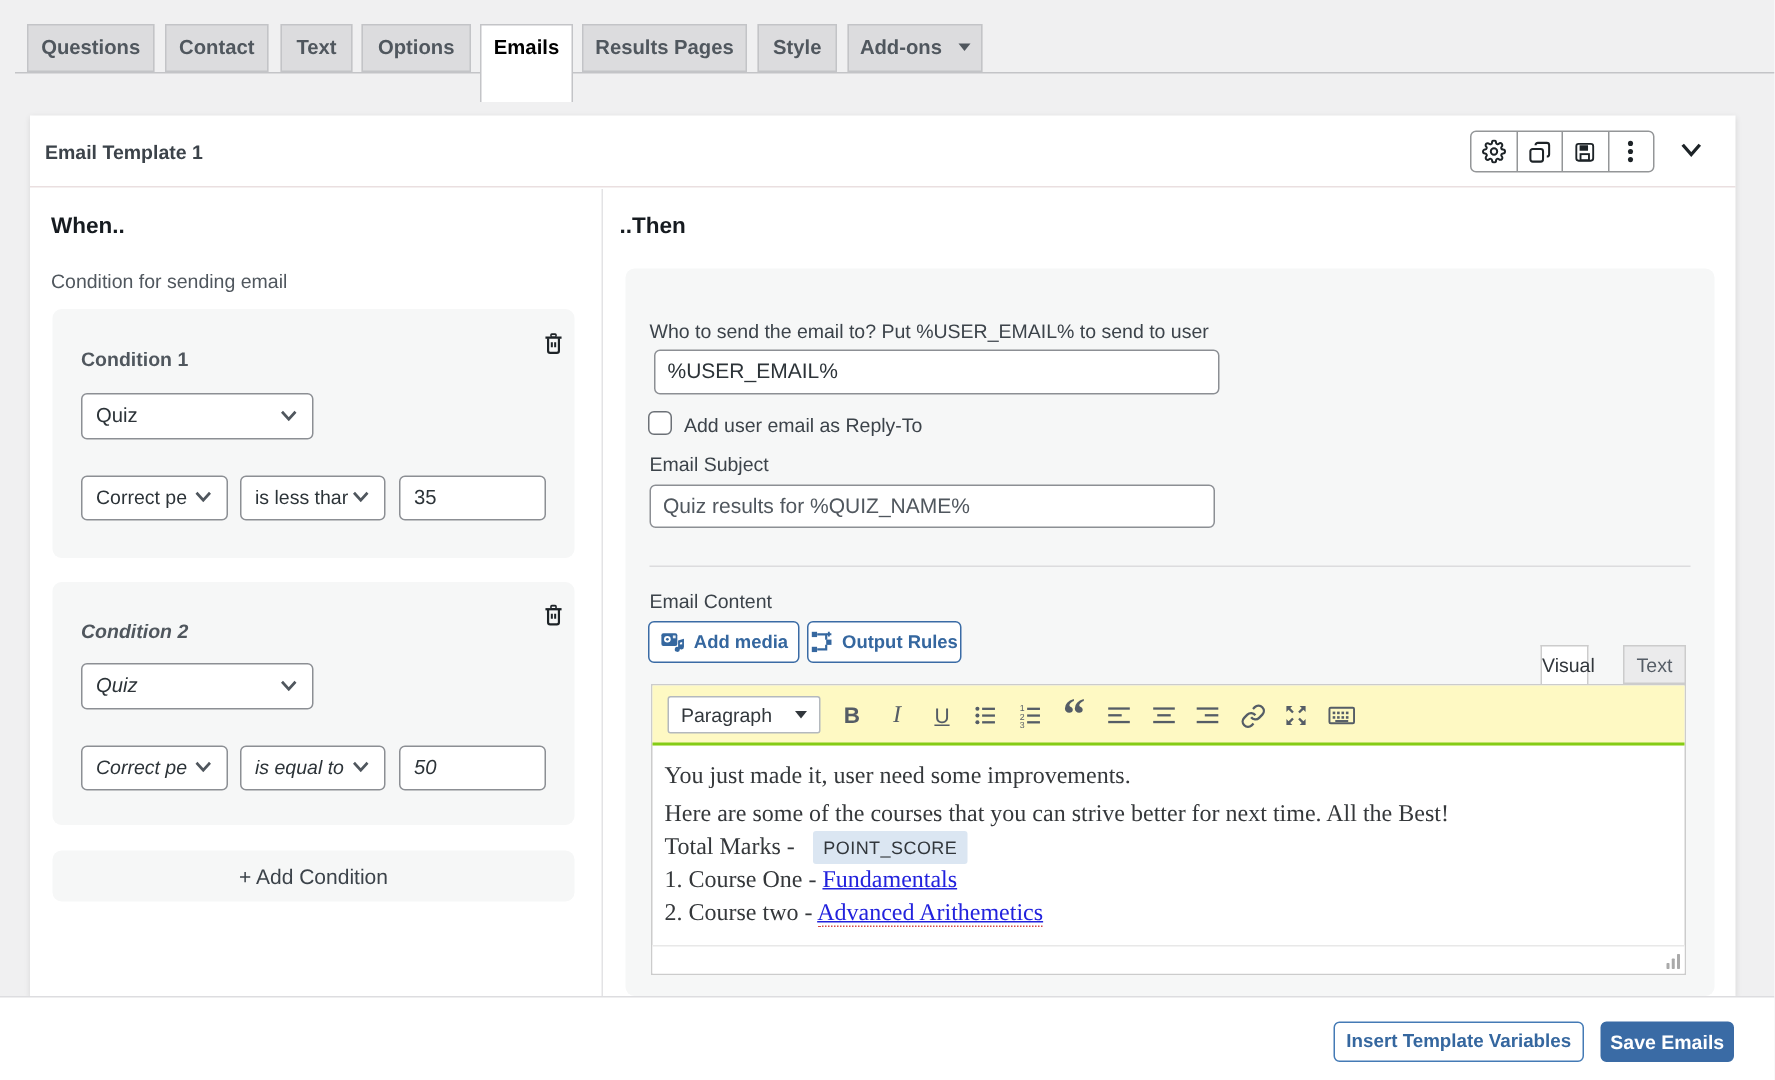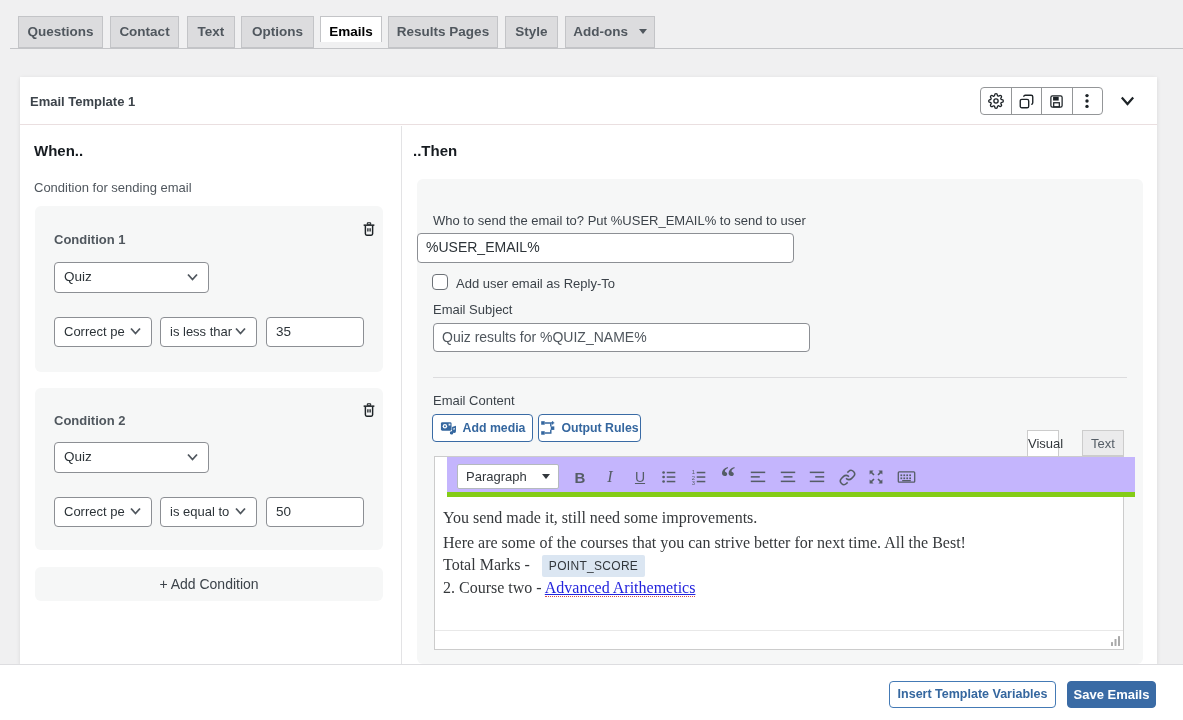--- a/index.html
+++ b/index.html
@@ -4,21 +4,21 @@
 <style>
 * { margin:0; padding:0; box-sizing:border-box; }
 html,body { width:1183px; height:720px; overflow:hidden; }
 body { background:#f0f0f1; font-family:"Liberation Sans", sans-serif; position:relative; }
 #page { position:absolute; top:0; left:0; width:1183px; height:720px; }
 
 
 .tabline { position:absolute; top:48px; left:10px; right:0; height:1px; background:#c3c4c7; }
 .tab { position:absolute; top:16px; height:32px; background:#dcdcde; border:1px solid #c3c4c7;
   color:#50575e; font-size:13.5px; font-weight:700; text-align:center; line-height:30px; }
-.tab.active { background:#fff; color:#000; height:26px; border-bottom:none; z-index:2; }
+.tab.active { background:#fff; color:#000; height:52px; border-bottom:none; z-index:2; }
 .caret-down { display:inline-block; width:0; height:0; border-left:4px solid transparent; border-right:4px solid transparent; border-top:5px solid #50575e; margin-left:7px; vertical-align:middle; margin-top:-2px;}
 
 
 #panel { position:absolute; left:20px; top:77px; width:1137px; height:588px; background:#fff; box-shadow:0 1px 4px rgba(0,0,0,.10); }
 #phead { position:absolute; left:0; top:0; width:100%; height:48px; border-bottom:1px solid #eadfe0; }
 #ptitle { position:absolute; left:10px; top:17px; font-size:13px; font-weight:700; color:#3c434a; }
 #btngroup { position:absolute; left:960px; top:10px; width:123px; height:28px; border:1px solid #949698; border-radius:4px; display:flex; background:#fff; }
 #btngroup .cell { flex:1; display:flex; align-items:center; justify-content:center; border-right:1px solid #949698; }
 #btngroup .cell:last-child { border-right:none; }
 #chev { position:absolute; left:1100px; top:16px; }
@@ -39,21 +39,21 @@
 .lab { position:absolute; font-size:13px; color:#3c434a; }
 .tinp { position:absolute; background:#fff; border:1px solid #8c8f94; border-radius:4px; font-size:14px; color:#2c3338; line-height:27px; padding-left:8px; }
 #cbx { position:absolute; width:16px; height:16px; background:#fff; border:1px solid #6c7177; border-radius:4px; }
 .hr { position:absolute; height:1px; background:#dcdcde; }
 .bluebtn { position:absolute; height:28px; white-space:nowrap; background:#fff; border:1px solid #3a6ba5; border-radius:4px; color:#35679f;
   font-size:12.3px; font-weight:700; display:flex; align-items:center; justify-content:center; gap:5px; }
 
 
 #edtabs .etab { position:absolute; font-size:13px; height:26px; line-height:25px; text-align:center; }
 #editor { position:absolute; left:17px; top:277px; width:690px; height:194px; background:#fff; border:1px solid #ccc; }
-#etoolbar { position:absolute; left:12px; top:0; width:100%; height:40px; background:#c4b5fd; border-bottom:5px solid #84cc16; }
+#etoolbar { position:absolute; left:0; top:0; width:100%; height:40px; background:#fef9c3; border-bottom:2px solid #84cc16; }
 #para { position:absolute; left:10px; top:7px; width:102px; height:25px; background:#fff; border:1px solid #b4b9be; border-radius:2px; font-size:13px; color:#32373c; line-height:23px; padding-left:8px; }
 .ticon { position:absolute; top:0; height:40px; width:28px; display:flex; align-items:center; justify-content:center; color:#555d66; }
 #econtent { position:absolute; left:0; top:40px; width:100%; height:135px; font-family:"Liberation Serif", serif; font-size:16px; color:#35383b; padding:10px 8px 0 8px; line-height:22px; }
 #estatus { position:absolute; left:0; bottom:0; width:100%; height:19px; border-top:1px solid #e8e8e8; background:#fff; }
 .chip { display:inline-block; background:#dbe6f2; color:#32373c; font-family:"Liberation Sans",sans-serif; font-size:12px; padding:0 7px; border-radius:2px; letter-spacing:0.3px; margin-left:8px; }
 a.elink { color:#2222dd; text-decoration:underline; }
 
 
 #footer { position:absolute; left:0; top:664px; width:1183px; height:56px; background:#fff; border-top:1px solid #dddde0; }
 #btn-insert { position:absolute; left:889px; top:16px; width:167px; height:27px; background:#fff; border:1px solid #447ab5; border-radius:4px; color:#35679f; font-size:12.5px; font-weight:700; text-align:center; line-height:25px; }
@@ -127,21 +127,21 @@
               </svg></span></div>
         <div class="sel" style="left:19px; top:111px; width:98px; height:30px; font-size:13px;">Correct pe<span class="sc"><svg width="11" height="8" viewBox="0 0 11 8" fill="none" stroke="#50575e" stroke-width="1.8">
                 <path d="M1 1.5 L5.5 6.5 L10 1.5"></path>
               </svg></span></div>
         <div class="sel" style="left:125px; top:111px; width:97px; height:30px; font-size:13px;">is less thar<span class="sc"><svg width="11" height="8" viewBox="0 0 11 8" fill="none" stroke="#50575e" stroke-width="1.8">
                 <path d="M1 1.5 L5.5 6.5 L10 1.5"></path>
               </svg></span></div>
         <div class="inp" style="left:231px; top:111px; width:98px; height:30px;">35</div>
       </div>
 
-      <div class="card" id="card2" style="top:262px; height:162px;">
+      <div class="card" id="card2" style="top:262px; height:162px;font-style:italic;">
         <div class="cond-title" style="top:25px;">Condition 2</div>
         <div class="trash" style="left:327px; top:14px;"><svg width="14" height="16" viewBox="0 0 24 26" fill="none" stroke="#1d2327">
               <rect x="8.2" y="1.4" width="7.6" height="4.6" rx="1.9" fill="#1d2327" stroke="none"></rect>
               <rect x="10" y="3.4" width="4" height="1.6" fill="#fff" stroke="none"></rect>
               <path d="M2.8 6.4h18.4" stroke-width="2.6"></path>
               <path d="M5.8 7 V21.3 a2.4 2.4 0 0 0 2.4 2.4 h7.6 a2.4 2.4 0 0 0 2.4-2.4 V7" stroke-width="2.5"></path>
               <path d="M10.1 11.6 v5.6 M13.9 11.6 v5.6" stroke-width="2.3"></path>
             </svg></div>
         <div class="sel" style="left:19px; top:54px; width:155px; height:31px;">Quiz<span class="sc"><svg width="11" height="8" viewBox="0 0 11 8" fill="none" stroke="#50575e" stroke-width="1.8">
                 <path d="M1 1.5 L5.5 6.5 L10 1.5"></path>
@@ -154,21 +154,21 @@
               </svg></span></div>
         <div class="inp" style="left:231px; top:109px; width:98px; height:30px;">50</div>
       </div>
 
       <div class="card" id="addcond" style="top:441px; height:34px; text-align:center; font-size:14px; color:#3c434a; line-height:34px;">+ Add Condition</div>
     </div>
 
     <h2 class="cap" style="position:absolute; left:393px; top:65px;">..Then</h2>
     <div id="thenpanel">
       <div class="lab" style="left:16px; top:34px;">Who to send the email to? Put %USER_EMAIL% to send to user</div>
-      <div class="tinp" style="left:0; top:54px; width:377px; height:30px;">%USER_EMAIL%</div>
+      <div class="tinp" style="left:19px; top:54px; width:377px; height:30px;">%USER_EMAIL%</div>
       <div id="cbx" style="left:15px; top:95px;"></div>
       <div class="lab" style="left:39px; top:97px; font-size:13px; color:#3c434a;">Add user email as Reply-To</div>
       <div class="lab" style="left:16px; top:123px;">Email Subject</div>
       <div class="tinp" style="left:16px; top:144px; width:377px; height:29px; color:#50575e;">Quiz results for %QUIZ_NAME%</div>
       <div class="hr" style="left:16px; top:198px; width:694px;"></div>
       <div class="lab" style="left:16px; top:214px;">Email Content</div>
 
       <div class="bluebtn" id="bt-media" style="left:15px; top:235px; width:101px;"><span id="ic-media" style="display:flex;">
             <svg width="18" height="17" viewBox="0 0 20 20" fill="#35679f">
               <rect x="0.5" y="2.5" width="12.5" height="10" rx="1.6"></rect>
@@ -266,23 +266,24 @@
                   <rect x="4" y="9.5" width="2" height="2"></rect>
                   <rect x="7.4" y="9.5" width="2" height="2"></rect>
                   <rect x="10.8" y="9.5" width="2" height="2"></rect>
                   <rect x="14.2" y="9.5" width="2" height="2"></rect>
                   <rect x="6" y="12.5" width="10" height="1.5"></rect>
                 </g>
               </svg>
             </div>
         </div>
         <div id="econtent">
-          <div>You send made it, still need some improvements.</div>
+          <div>You just made it, user need some improvements.</div>
           <div style="margin-top:3px;">Here are some of the courses that you can strive better for next time. All the Best!</div>
           <div>Total Marks - <span class="chip">POINT_SCORE</span></div>
+          <div>1. Course One - <a class="elink">Fundamentals</a></div>
           <div>2. Course two - <a class="elink" style="border-bottom:1px dotted #d24a4a;">Advanced Arithemetics</a></div>
         </div>
         <div id="estatus">
             <svg style="position:absolute; right:2px; bottom:2px;" width="12" height="12" viewBox="0 0 12 12">
               <g fill="#aaa">
                 <rect x="9" y="1" width="2" height="10" rx="0.5"></rect>
                 <rect x="5.5" y="4" width="2" height="7" rx="0.5"></rect>
                 <rect x="2" y="7" width="2" height="4" rx="0.5"></rect>
               </g>
             </svg>

